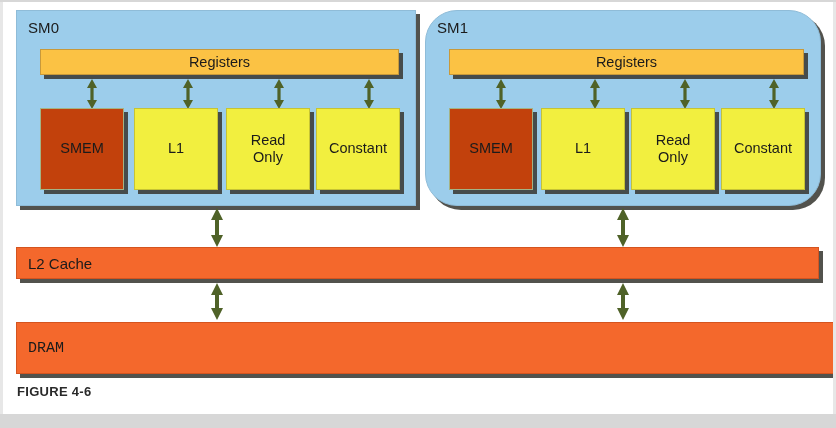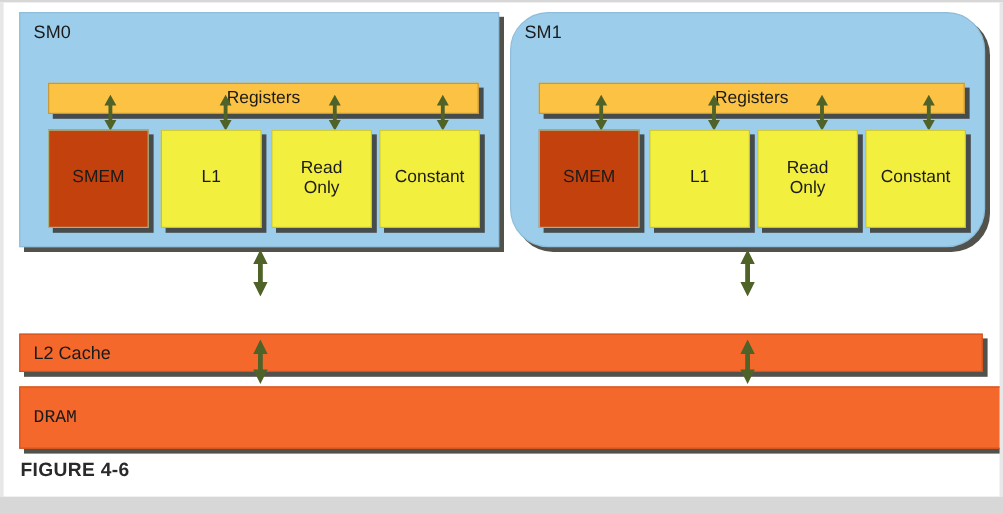--- a/index.html
+++ b/index.html
@@ -67,21 +67,20 @@
     white-space: nowrap;
   }
 
   
   .registers {
     background: #fbc244;
     border: 1px solid #c8993a;
     display: flex;
     align-items: center;
     justify-content: center;
-    margin-top: 20px;
   }
   .registers span {
     font-size: 14.5px;
     color: #1b1b1b;
   }
 
   
   .membox {
     display: flex;
     align-items: center;
@@ -111,21 +110,21 @@
   .arrow {
     position: absolute;
   }
   .arrow svg { display: block; }
 
   
   #figure-caption {
     position: absolute;
     left: 14px;
     top: 382px;
-    font-size: 16px;
+    font-size: 13px;
     font-weight: bold;
     color: #2a2a2a;
     letter-spacing: 0.3px;
   }
 </style>
 </head>
 <body>
 
 <div id="gray-top"></div>
 
@@ -221,21 +220,21 @@
     <svg width="18" height="39" viewBox="0 0 18 39">
       <path d="M9 0 L15 12 L11 12 L11 27 L15 27 L9 39 L3 27 L7 27 L7 12 L3 12 Z" fill="#4f6228"></path>
     </svg>
   </div>
   <div class="arrow" style="left:611px; top:206px;">
     <svg width="18" height="39" viewBox="0 0 18 39">
       <path d="M9 0 L15 12 L11 12 L11 27 L15 27 L9 39 L3 27 L7 27 L7 12 L3 12 Z" fill="#4f6228"></path>
     </svg>
   </div>
 
-  <div class="shadowbox bar" style="left:13px; top:245px; width:803px; height:32px;margin-top:31px;">
+  <div class="shadowbox bar" style="left:13px; top:245px; width:803px; height:32px;">
     <span>L2 Cache</span>
   </div>
 
   <div class="arrow" style="left:205px; top:281px;">
     <svg width="18" height="37" viewBox="0 0 18 37">
       <path d="M9 0 L15 12 L11 12 L11 25 L15 25 L9 37 L3 25 L7 25 L7 12 L3 12 Z" fill="#4f6228"></path>
     </svg>
   </div>
   <div class="arrow" style="left:611px; top:281px;">
     <svg width="18" height="37" viewBox="0 0 18 37">

